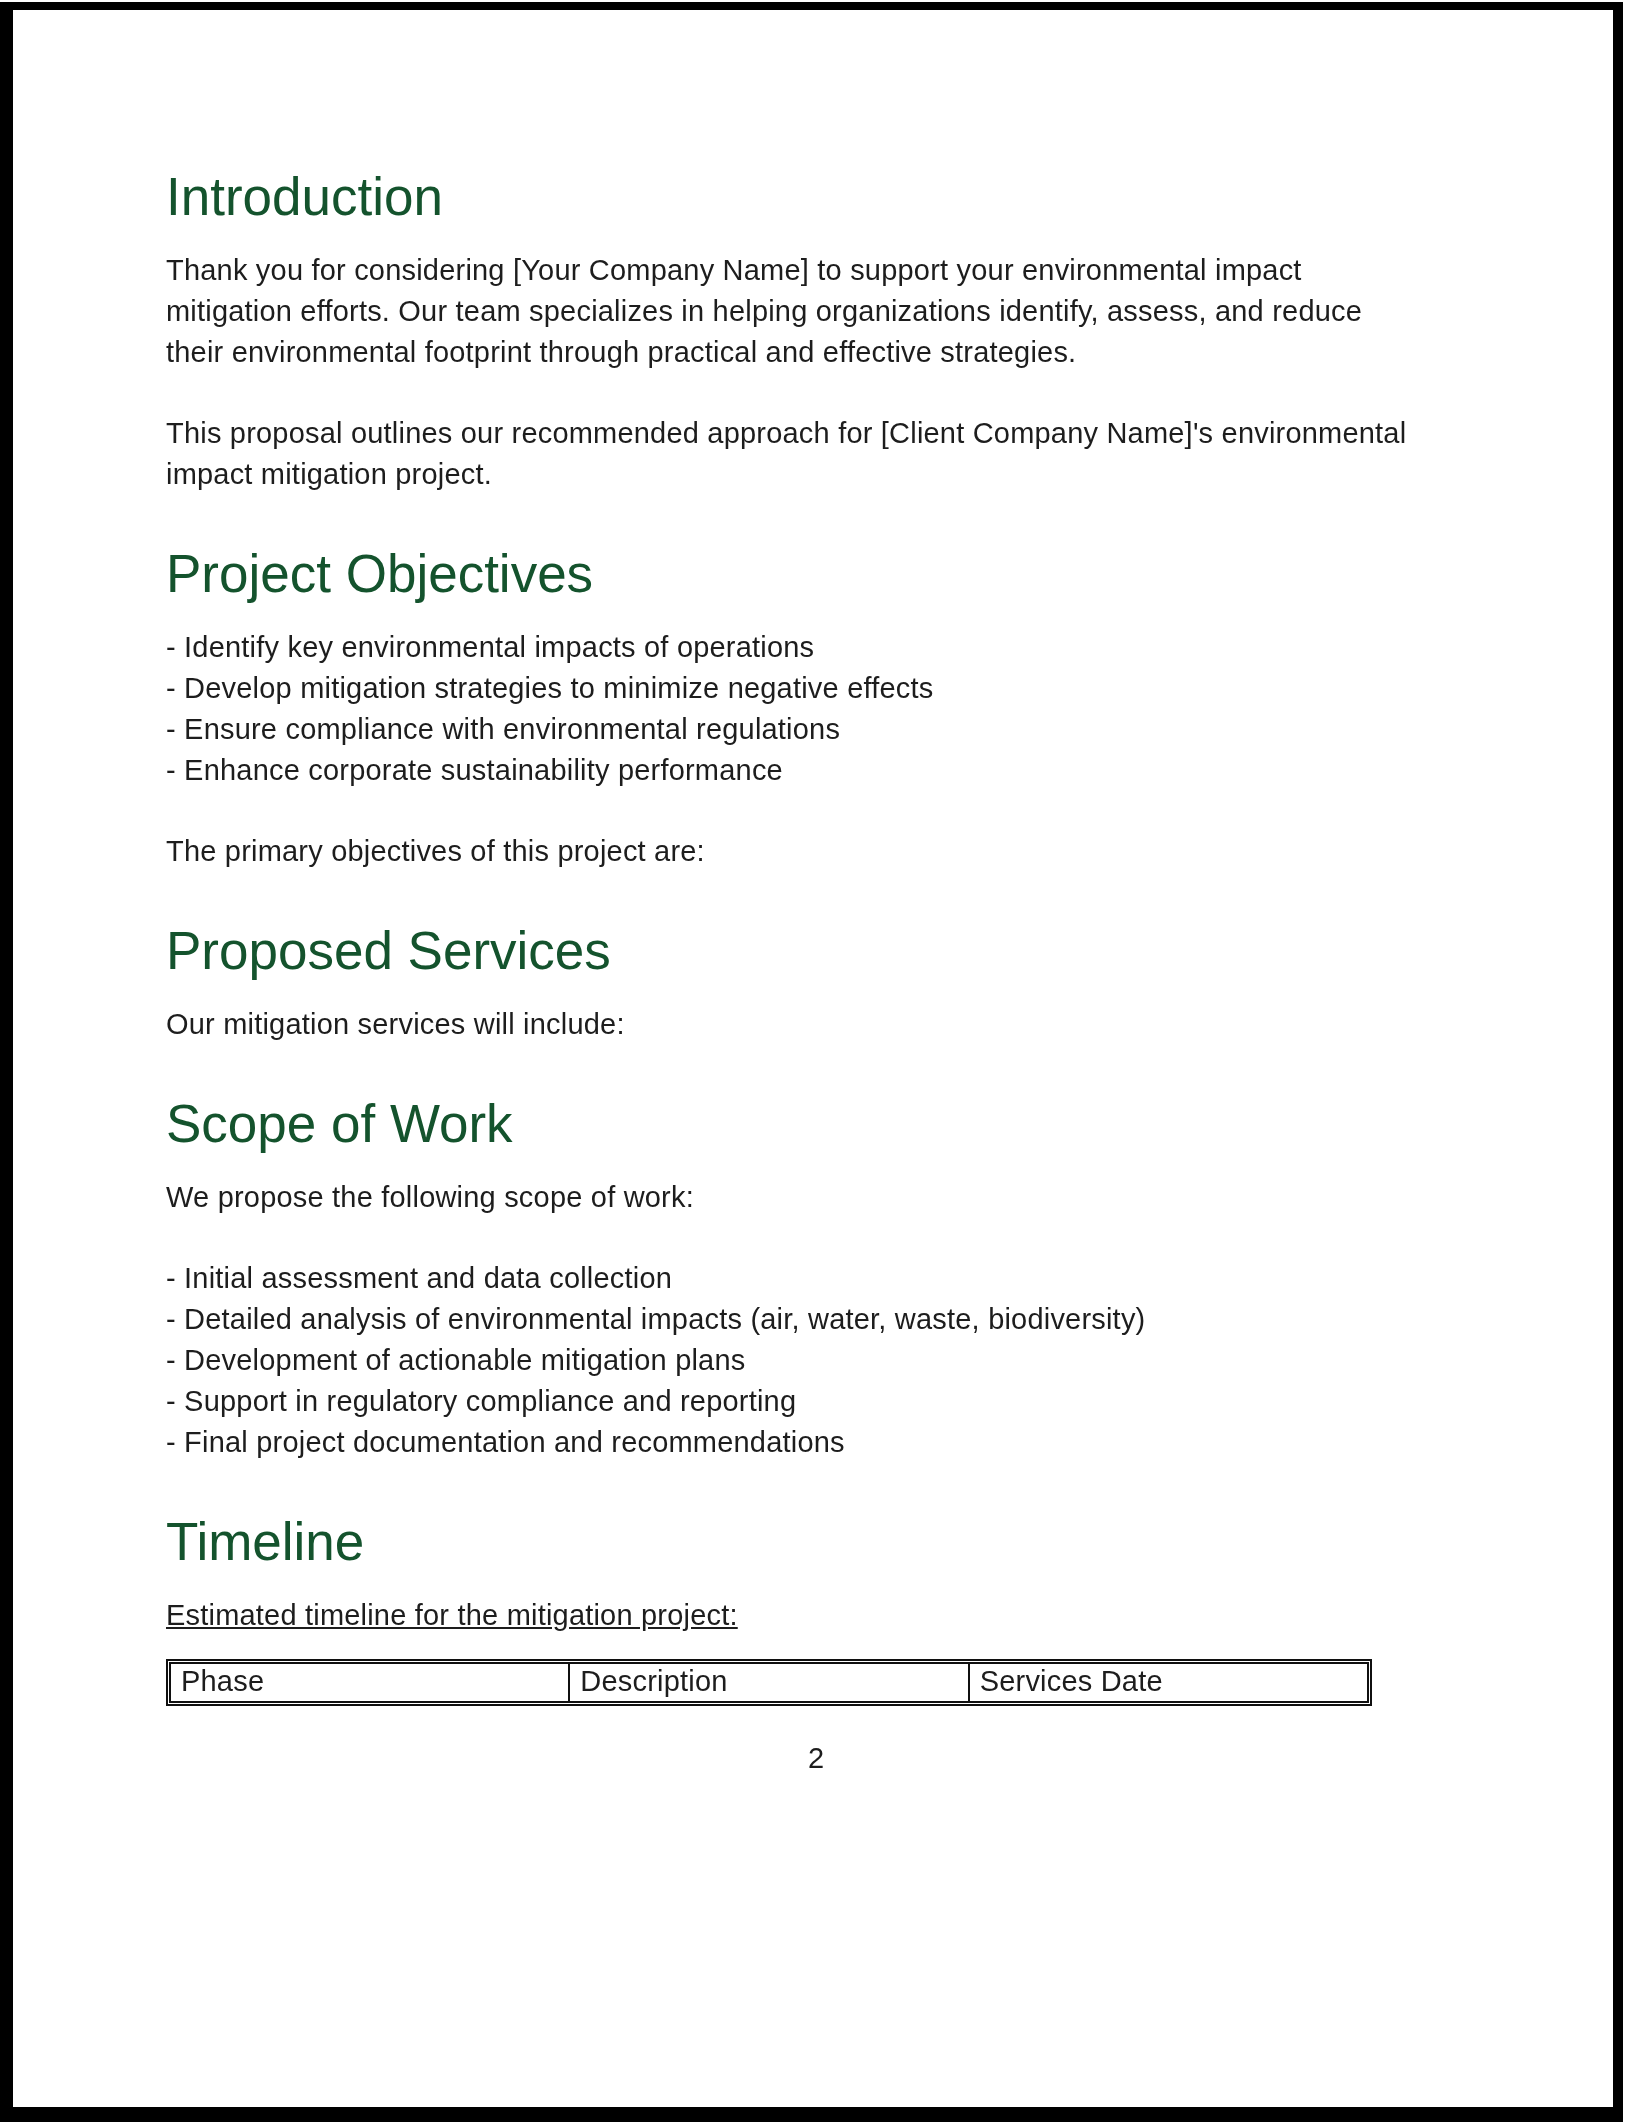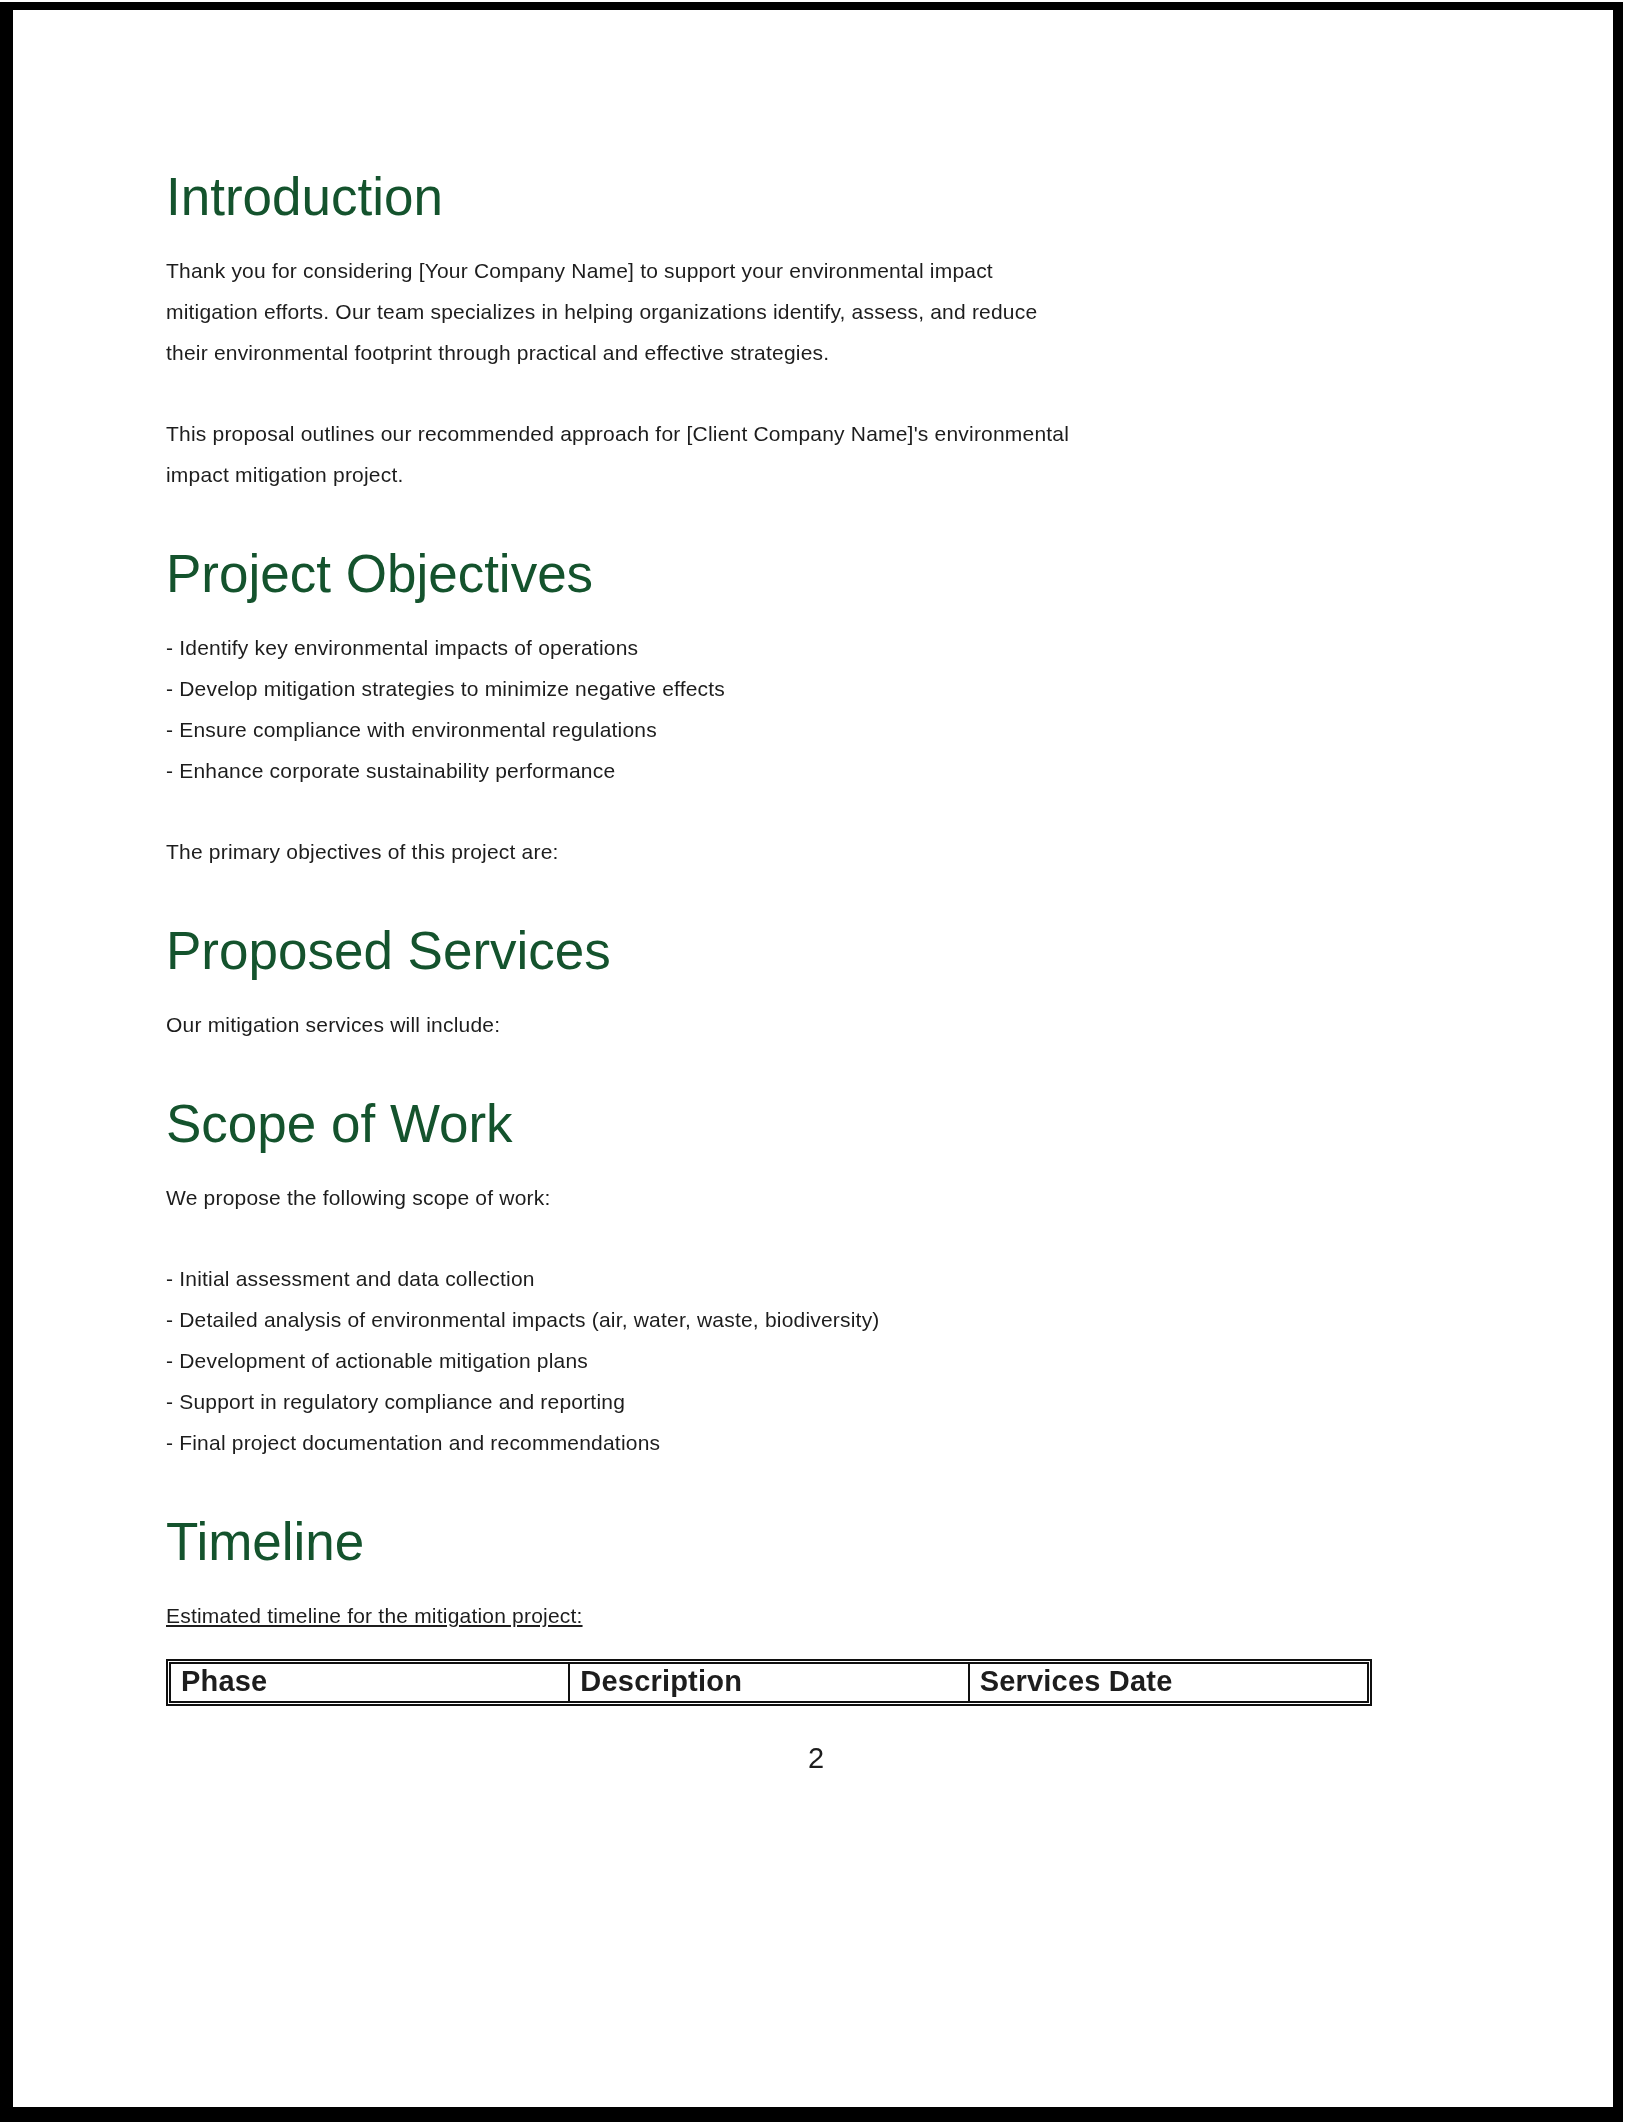--- a/index.html
+++ b/index.html
@@ -29,21 +29,21 @@
   h1.doc-h1 {
     font-size: 53px;
     font-weight: 400;
     line-height: 66px;
     margin: 46px 0 20px 0;
     color: #14532d;
     letter-spacing: 0;
   }
   h1.doc-h1.first { margin-top: 0; }
   p.body-text {
-    font-size: 21px;
+    font-size: 29px;
     line-height: 41px;
     margin: 0 0 40px 0;
     white-space: pre;
     letter-spacing: 0.2px;
   }
   p.body-text.tight { margin-bottom: 23px; text-decoration: underline; }
   .tbl-wrap {
     width: 1206px;
     border: 2px solid #101010;
     padding: 1px;
@@ -52,21 +52,21 @@
   }
   table.timeline {
     width: 100%;
     border-collapse: collapse;
     table-layout: fixed;
   }
   table.timeline th {
     width: 33.33%;
     border: 2px solid #101010;
     font-size: 29px;
-    font-weight: 700;
+    font-weight: 400;
     text-align: left;
     vertical-align: middle;
     padding: 1px 2px 3px 10px;
     height: 30px;
     letter-spacing: 0.2px;
     margin-top: 10px;
   }
   .page-number {
     font-size: 29px;
     line-height: 41px;

